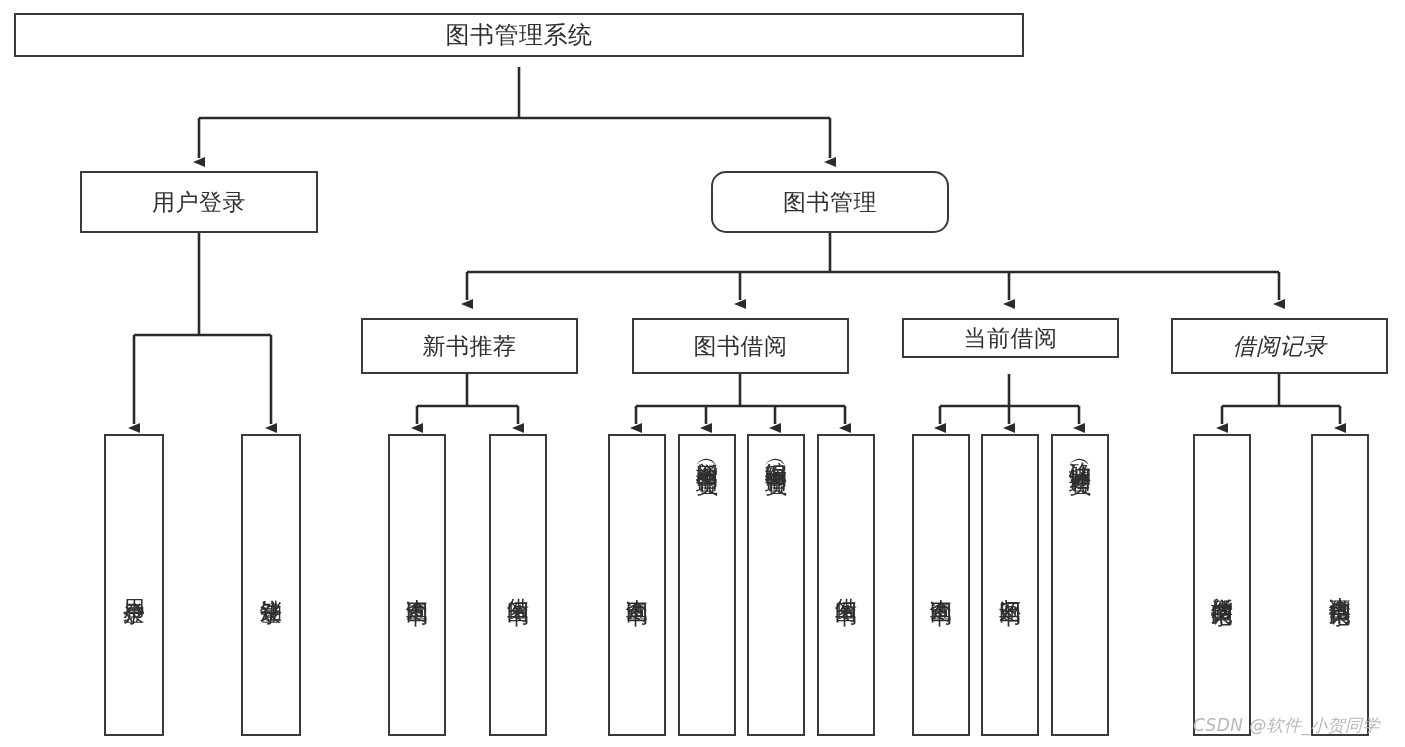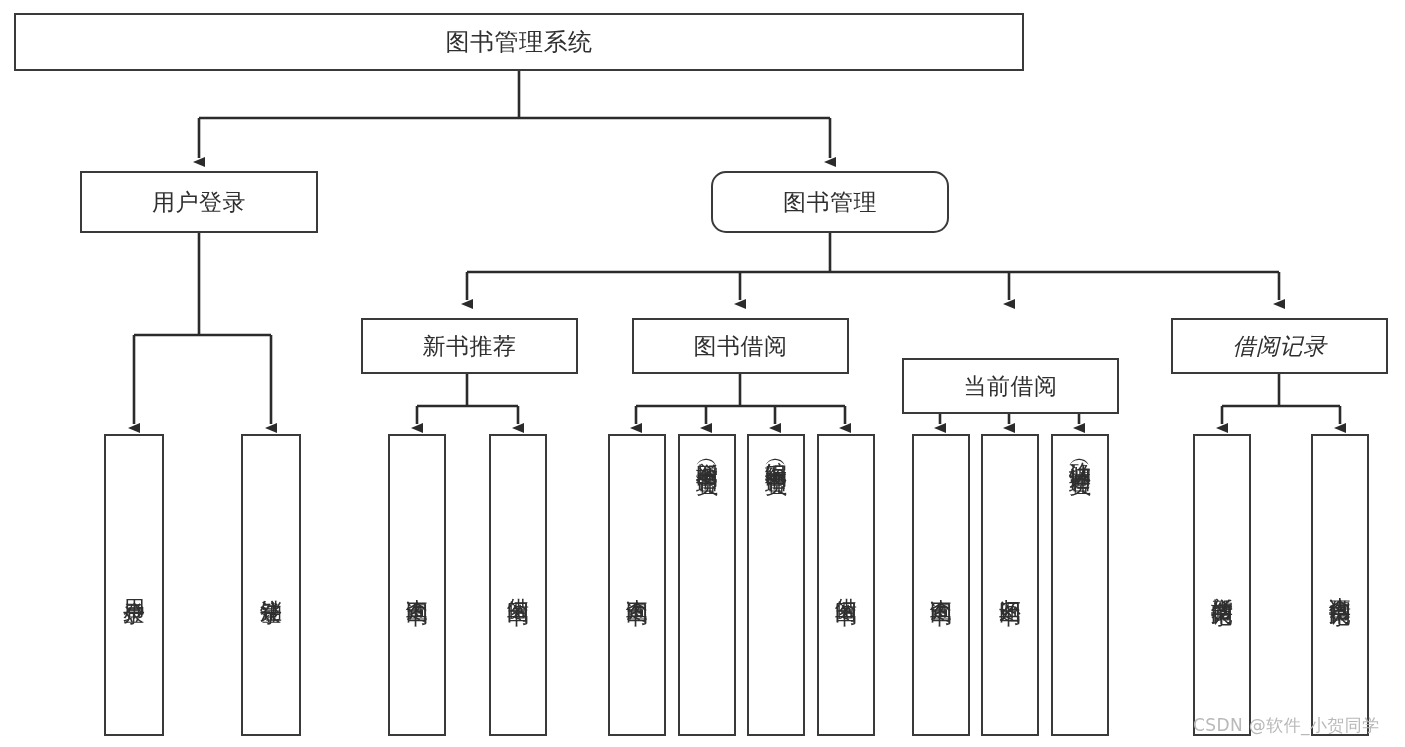--- a/index.html
+++ b/index.html
@@ -123,38 +123,38 @@
       <path d="M 1009 406 L 1009 424" marker-end="url(#arrow)"></path>
       <path d="M 1079 406 L 1079 424" marker-end="url(#arrow)"></path>
 
       <path d="M 1279 374 L 1279 406"></path>
       <path d="M 1222 406 L 1340 406"></path>
       <path d="M 1222 406 L 1222 424" marker-end="url(#arrow)"></path>
       <path d="M 1340 406 L 1340 424" marker-end="url(#arrow)"></path>
     </g>
   </svg>
 
-  <div class="node root" style="left:14px; top:13px; width:1010px; height:58px;">
+  <div class="node root" style="left:14px; top:13px; width:1010px; height:44px;">
     <span class="node-label">图书管理系统</span>
   </div>
 
   <div class="node level2" style="left:80px; top:171px; width:238px; height:62px;">
     <span class="node-label">用户登录</span>
   </div>
   <div class="node level2" style="left:711px; top:171px; width:238px; height:62px;border-radius:15px;">
     <span class="node-label">图书管理</span>
   </div>
 
   <div class="node level3" style="left:361px; top:318px; width:217px; height:56px;">
     <span class="node-label">新书推荐</span>
   </div>
   <div class="node level3" style="left:632px; top:318px; width:217px; height:56px;">
     <span class="node-label">图书借阅</span>
   </div>
-  <div class="node level3" style="left:902px; top:318px; width:217px; height:56px;margin-top:40px;">
+  <div class="node level3" style="left:902px; top:318px; width:217px; height:40px;">
     <span class="node-label">当前借阅</span>
   </div>
   <div class="node level3" style="left:1171px; top:318px; width:217px; height:56px;font-style:italic;">
     <span class="node-label">借阅记录</span>
   </div>
 
   <div class="node leaf center-text" style="left:104px; top:434px; width:60px; height:302px;">
     <span class="node-label">用户登录</span>
   </div>
   <div class="node leaf center-text" style="left:241px; top:434px; width:60px; height:302px;">
@@ -191,15 +191,15 @@
     <span class="node-label">确认归还（管理员）</span>
   </div>
 
   <div class="node leaf center-text" style="left:1193px; top:434px; width:58px; height:302px;">
     <span class="node-label">新增借阅记录</span>
   </div>
   <div class="node leaf center-text" style="left:1311px; top:434px; width:58px; height:302px;">
     <span class="node-label">查询借阅记录</span>
   </div>
 
-  <div class="watermark" style="left:1193px; top:714px;">CSDN @软件_小贺同学</div>
+  <div class="watermark" style="left:1193px; top:714px;font-style:italic;">CSDN @软件_小贺同学</div>
 
 </div>
 
 </body></html>

